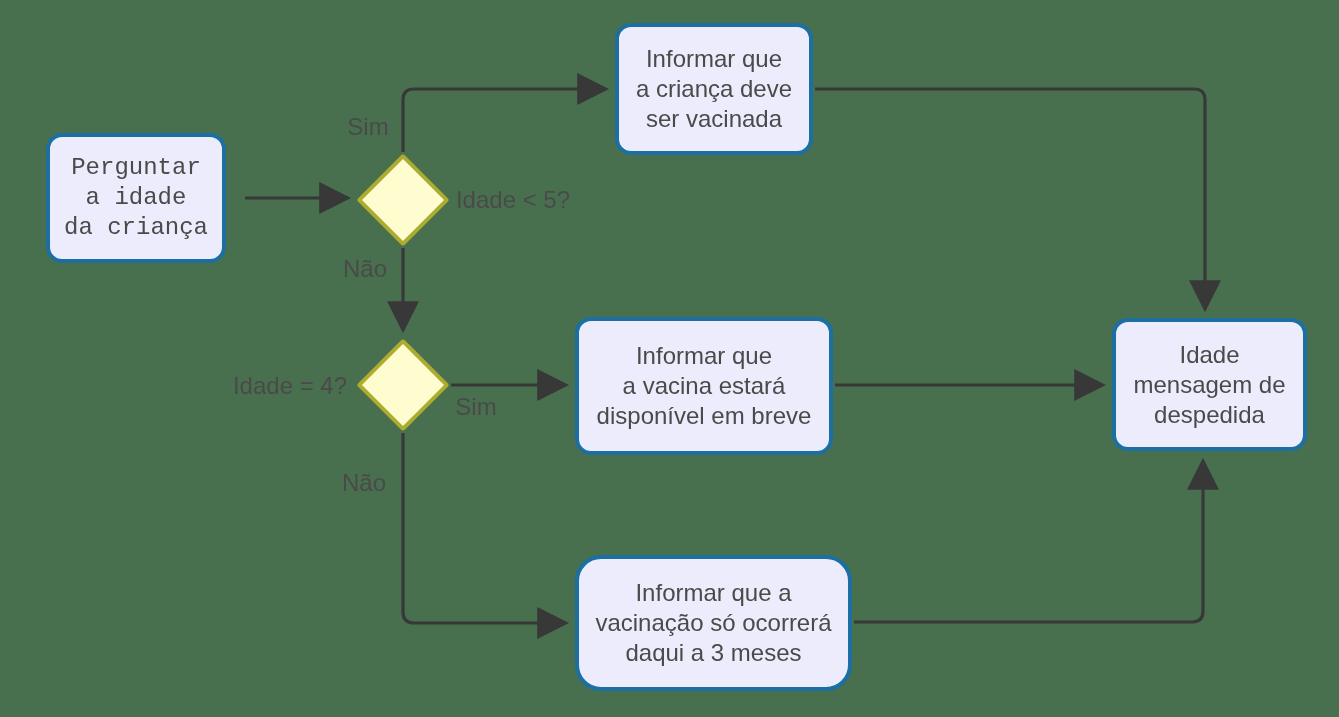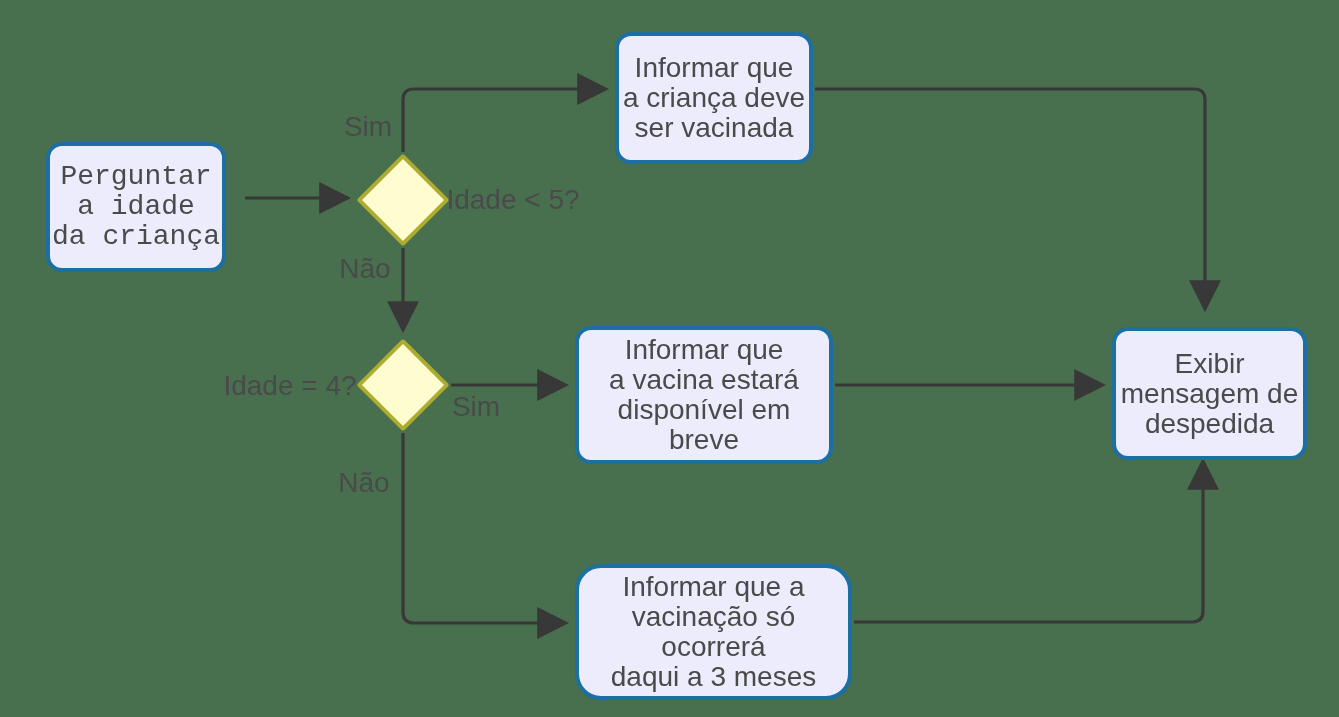--- a/index.html
+++ b/index.html
@@ -36,37 +36,36 @@
     position: absolute;
     background: var(--node-fill);
     border: 4px solid var(--node-border);
     border-radius: 16px;
     display: flex;
     align-items: center;
     justify-content: center;
     text-align: center;
     white-space: pre-line;
     color: var(--text-color);
-    font-size: 28px;
+    font-size: 24px;
     line-height: 30px;
-    margin-top: 9px;
   }
   .diamond {
     position: absolute;
     width: 66px; height: 66px;
     background: var(--diamond-fill);
     border: 4px solid var(--diamond-border);
     border-radius: 3px;
     transform: rotate(45deg);
   }
   .edge-label, .decision-label {
     position: absolute;
     transform: translate(-50%, -50%);
     color: var(--text-color);
-    font-size: 28px;
+    font-size: 24px;
     line-height: 26px;
     white-space: nowrap;
   }
 </style>
 </head>
 <body>
 
 <div id="canvas">
 
   <svg id="edges">
@@ -94,21 +93,21 @@
 ser vacinada</div>
 
   <div class="node" style="left:575px; top:317px; width:258px; height:138px;">Informar que
 a vacina estará
 disponível em breve</div>
 
   <div class="node" style="left:575px; top:555px; width:277px; height:136px;border-radius:26px;">Informar que a
 vacinação só ocorrerá
 daqui a 3 meses</div>
 
-  <div class="node" style="left:1112px; top:318px; width:195px; height:133px;">Exibir
+  <div class="node" style="left:1112px; top:318px; width:195px; height:133px;">Idade
 mensagem de
 despedida</div>
 
   <div class="diamond" style="left:370px; top:167px;"></div>
   <div class="decision-label" style="left:513px; top:200px;text-align:center;">Idade &lt; 5?</div>
 
   <div class="diamond" style="left:370px; top:352px;"></div>
   <div class="decision-label" style="left:290px; top:386px;">Idade = 4?</div>
 
   <div class="edge-label" style="left:368px; top:127px;">Sim</div>

